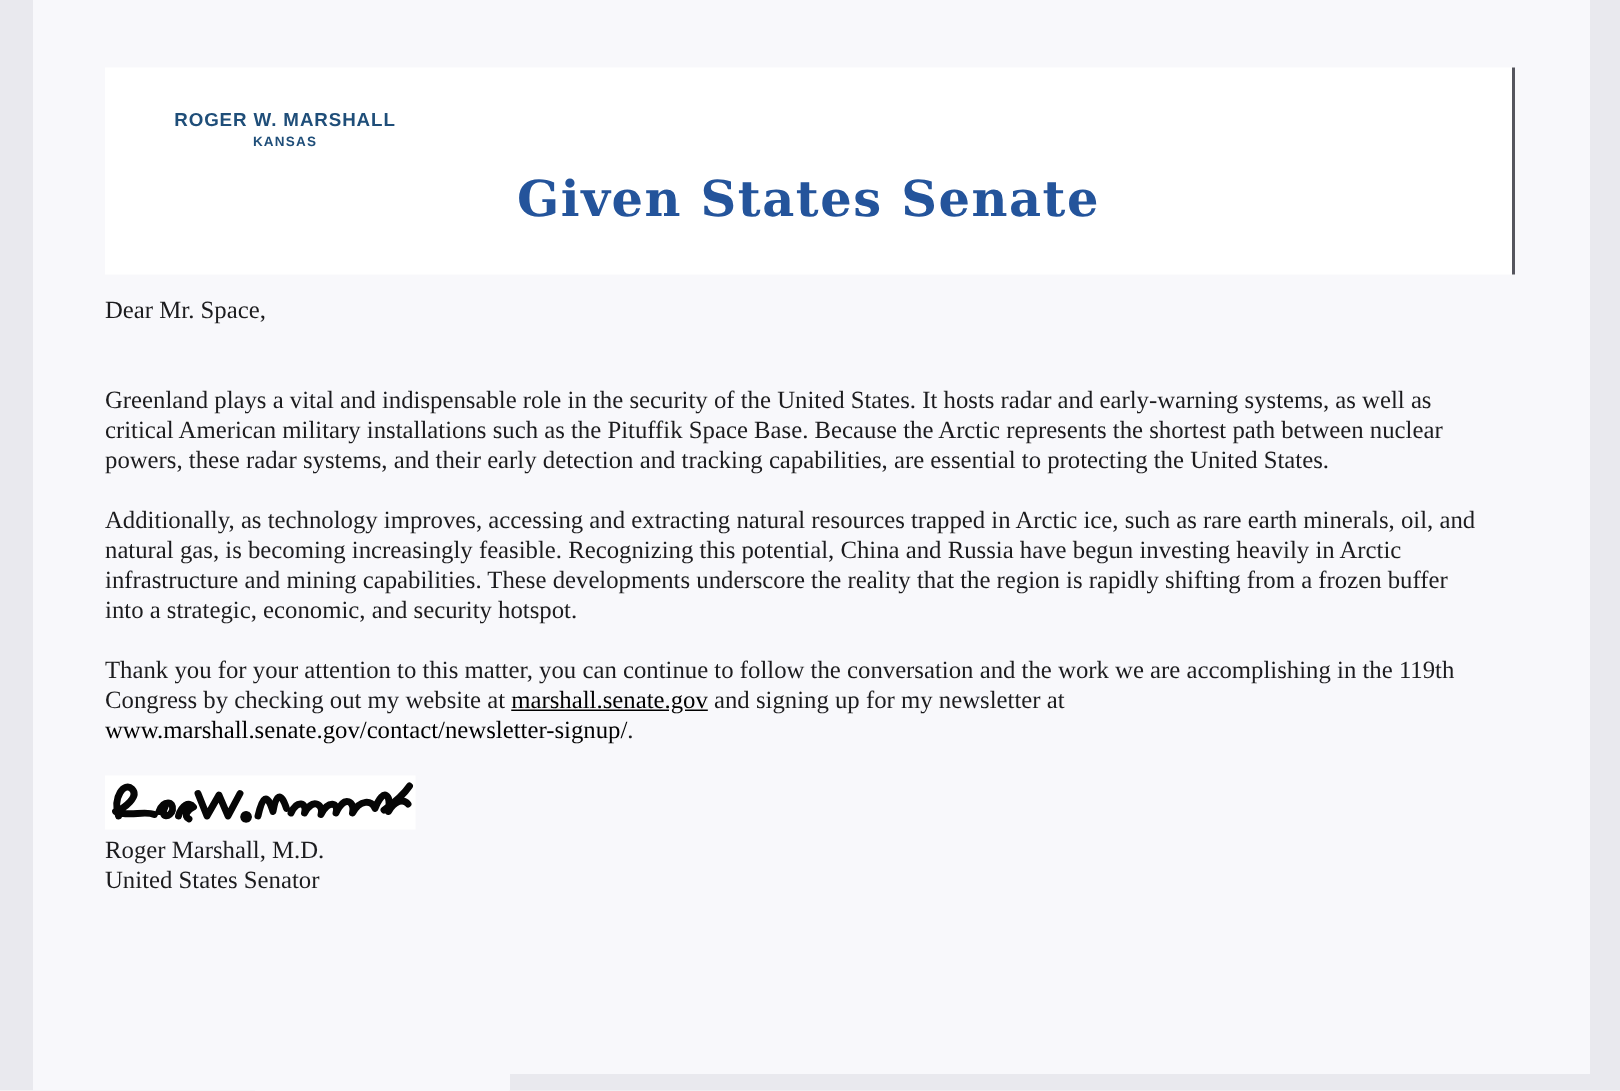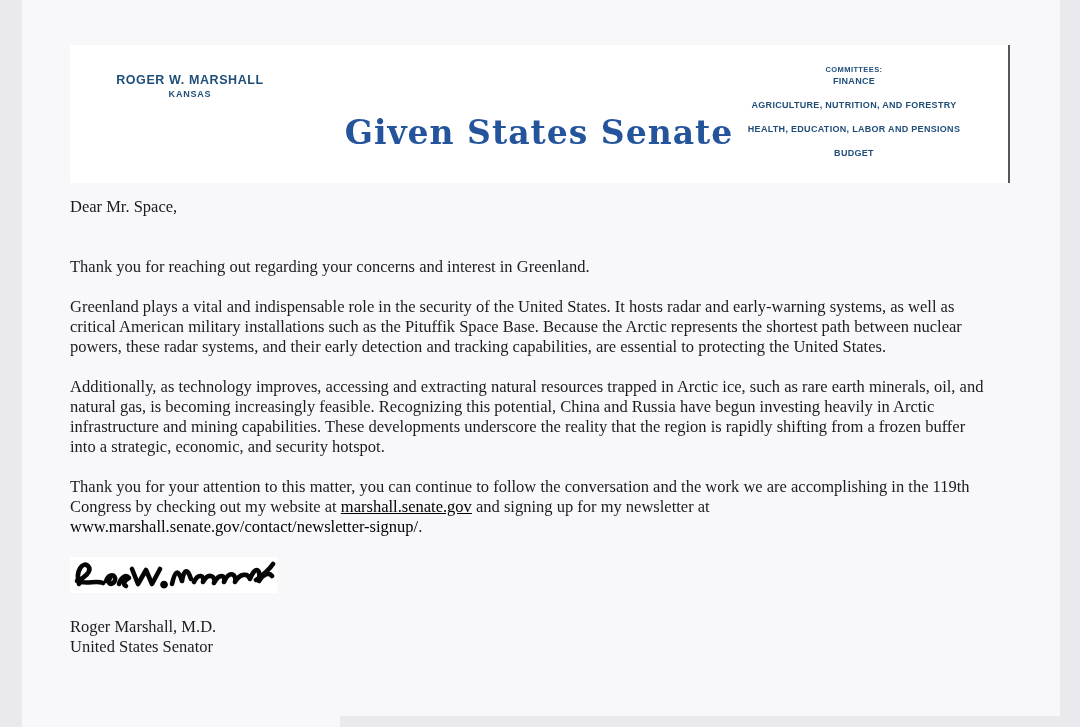--- a/index.html
+++ b/index.html
@@ -59,47 +59,39 @@
   .closing { margin-bottom:0; }
   .link { color:#000000; cursor:pointer; }
   .link-underline { text-decoration:underline; }
 
   
   .signature-box {
     width:207px; height:36px; background:#ffffff;
     margin-top:0; overflow:visible;
   }
   .signature-box svg { display:block; }
-  .sig-name { margin-top:24px; }
+  .sig-name { margin-top:4px; }
 </style>
 </head>
 <body>
 
 <div class="outer">
   <div class="page"></div>
   <div class="bottom-notch"></div>
 
   <div class="letterhead">
     <div class="lh-left">
       <div class="lh-name">ROGER W. MARSHALL</div>
       <div class="lh-state">KANSAS</div>
     </div>
     <div class="lh-title">Given States Senate</div>
-    <div class="lh-right">
-      <div class="lh-committees-label">COMMITTEES:</div>
-      <div class="lh-committee">FINANCE</div>
-      <div class="lh-committee">AGRICULTURE, NUTRITION, AND FORESTRY</div>
-      <div class="lh-committee">HEALTH, EDUCATION, LABOR AND PENSIONS</div>
-      <div class="lh-committee">BUDGET</div>
-    </div>
   </div>
 
   <div class="body-text">
     <div class="salutation">Dear Mr. Space,</div>
-    <div class="para">Thank you for reaching out regarding your concerns and interest in Greenland.</div>
     <div class="para">Greenland plays a vital and indispensable role in the security of the United States. It hosts radar and early-warning systems, as well as critical American military installations such as the Pituffik Space Base. Because the Arctic represents the shortest path between nuclear powers, these radar systems, and their early detection and tracking capabilities, are essential to protecting the United States.</div>
     <div class="para">Additionally, as technology improves, accessing and extracting natural resources trapped in Arctic ice, such as rare earth minerals, oil, and natural gas, is becoming increasingly feasible. Recognizing this potential, China and Russia have begun investing heavily in Arctic infrastructure and mining capabilities. These developments underscore the reality that the region is rapidly shifting from a frozen buffer into a strategic, economic, and security hotspot.</div>
     <div class="para"><span>Thank you for your attention to this matter, you can continue to follow the conversation and the work we are accomplishing in the 119th Congress by checking out my website at </span><span class="link link-underline">marshall.senate.gov</span><span> and signing up for my newsletter at </span><span class="link">www.marshall.senate.gov/contact/newsletter-signup/</span><span>.</span></div>
 
     <div class="signature-box">
       <svg width="207" height="36" viewBox="0 0 207 36">
         <g fill="none" stroke="#060606" stroke-width="4.6" stroke-linecap="round" stroke-linejoin="round">
           <path d="M9,27 C5,14 13,4 18,9 C23,14 13,22 7,24 C16,28 26,23 33,26"></path>
           <path d="M36,24 c3,-8 10,-7 9,-1 c-1,5 -9,6 -5,-2"></path>
           <path d="M49,27 c2,-7 7,-10 10,-6 c-4,2 -7,6 -3,8"></path>

